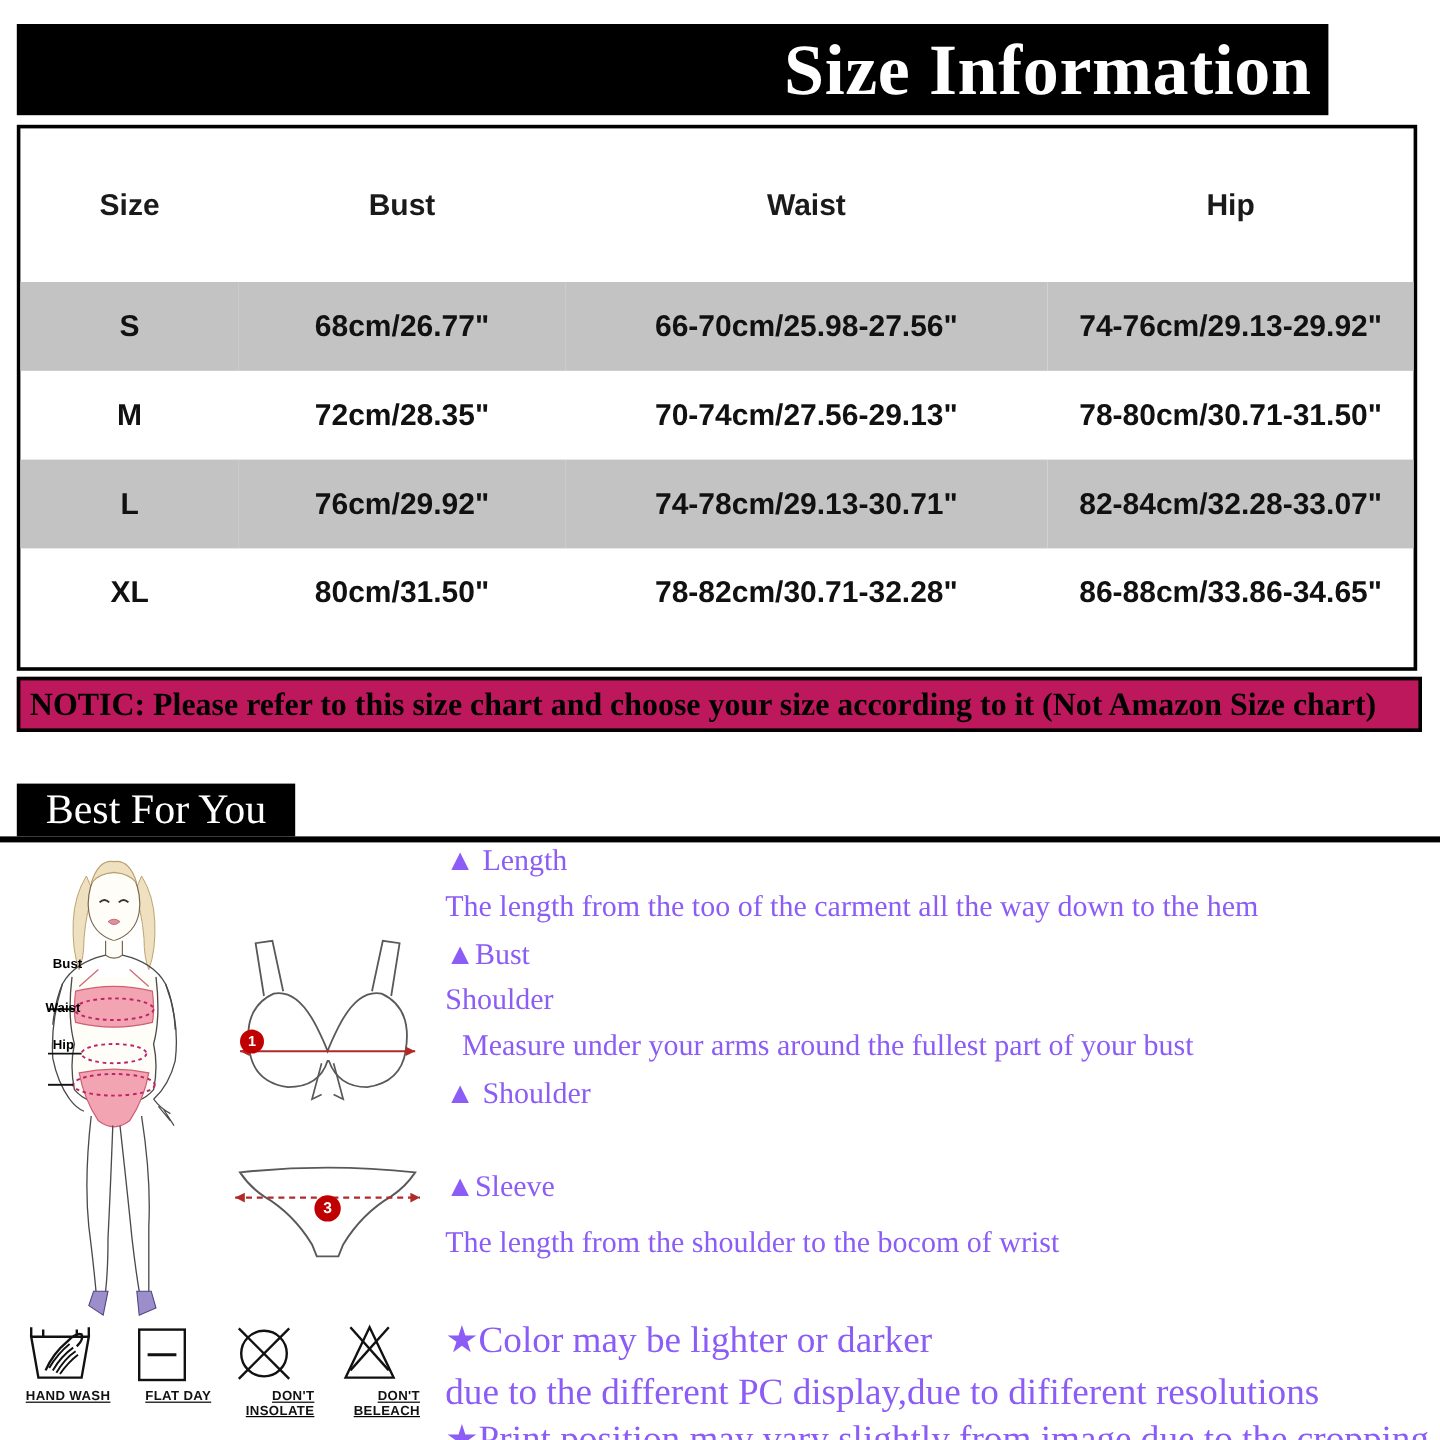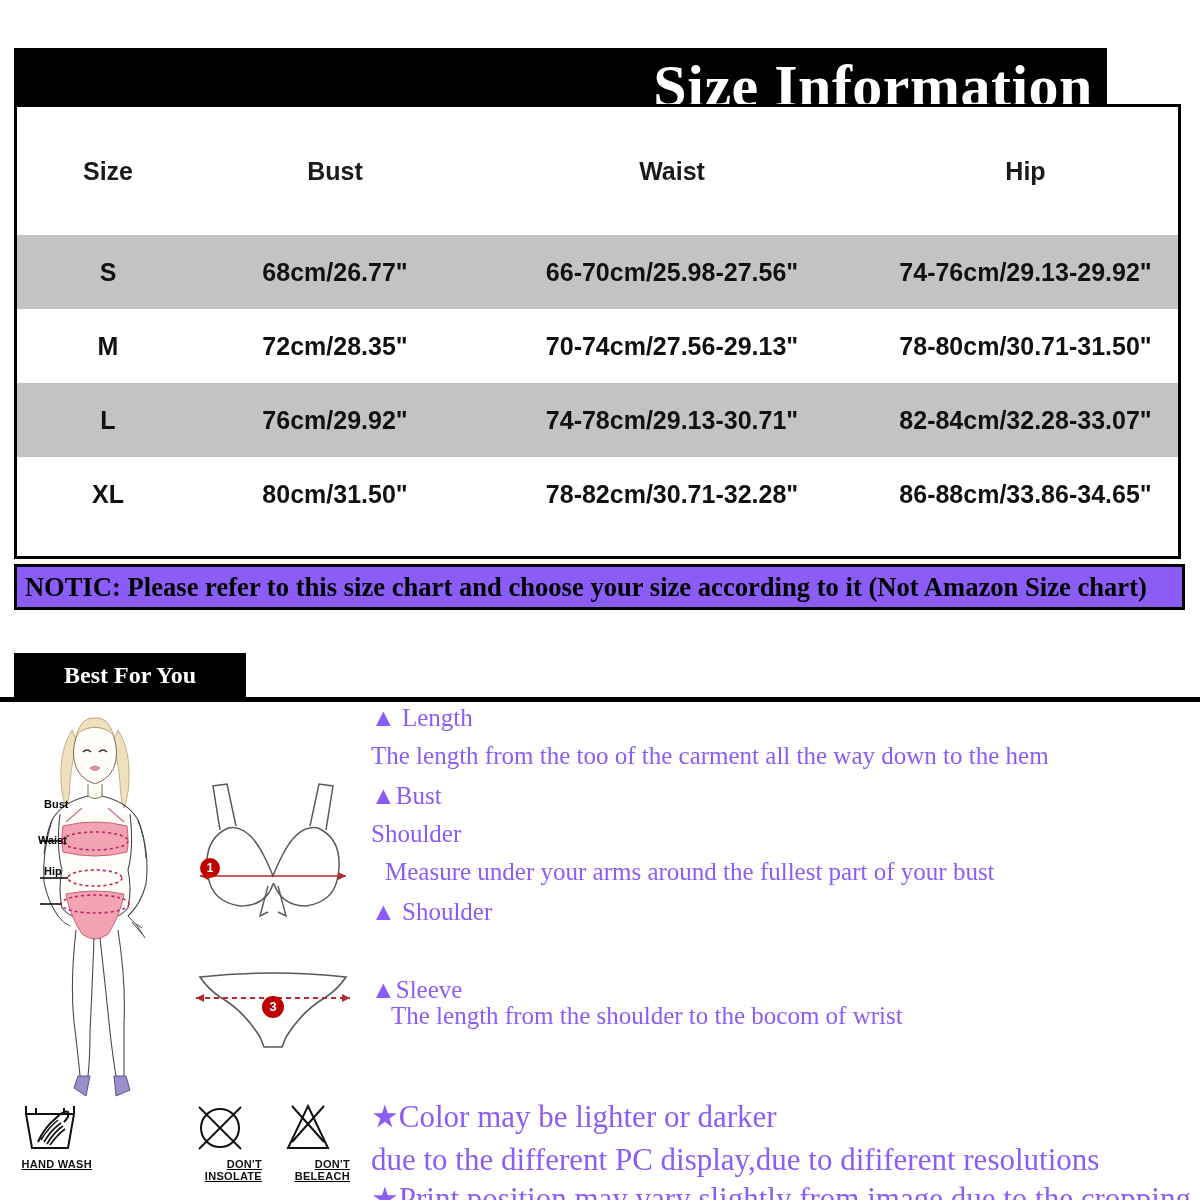--- a/index.html
+++ b/index.html
@@ -19,21 +19,20 @@
   .size-header {
     position: absolute;
     left: 14px;
     top: 20px;
     width: 1093px;
     height: 76px;
     background: #000000;
     display: flex;
     align-items: center;
     justify-content: flex-end;
-    margin-top: 28px;
   }
   .size-header-title {
     color: #ffffff;
     font-family: "Liberation Serif", serif;
     font-weight: bold;
     font-size: 60px;
     line-height: 60px;
     letter-spacing: 0.5px;
     padding-right: 14px;
     white-space: nowrap;
@@ -90,21 +89,21 @@
 
   
   .notic-bar {
     position: absolute;
     left: 14px;
     top: 564px;
     width: 1171px;
     height: 46px;
     border: 3px solid #000000;
     box-sizing: border-box;
-    background: #8b5cf6;
+    background: #be185d;
     display: flex;
     align-items: center;
   }
   .notic-text {
     font-family: "Liberation Serif", serif;
     font-weight: bold;
     font-size: 27px;
     color: #000000;
     white-space: nowrap;
     padding-left: 8px;
@@ -120,22 +119,22 @@
     width: 232px;
     height: 44px;
     background: #000000;
     display: flex;
     align-items: center;
     justify-content: center;
   }
   .bfy-text {
     color: #ffffff;
     font-family: "Liberation Serif", serif;
-    font-weight: bold;
-    font-size: 24px;
+    font-weight: normal;
+    font-size: 35px;
     white-space: nowrap;
   }
   .bfy-rule {
     position: absolute;
     left: 0px;
     top: 697px;
     width: 1200px;
     height: 5px;
     background: #000000;
   }
@@ -211,21 +210,21 @@
   .info-line.big  { font-size: 31px; }
 
   .l0 { top: 2px; }
   .l1 { top: 40px; }
   .l2 { top: 80px; }
   .l3 { top: 118px; }
   .l4 { top: 156px; margin-left: 14px; }
   .l5 { top: 196px; }
   .l6 { top: 234px; }
   .l7 { top: 274px; }
-  .l8 { top: 300px; margin-left: 20px; }
+  .l8 { top: 320px; }
   .l10 { top: 396px; }
   .l11 { top: 440px; }
 </style>
 </head>
 <body>
 
 <div class="size-header">
   <div class="size-header-title">Size Information</div>
 </div>
 
@@ -360,20 +359,27 @@
     <div class="care-item care-1">
       <svg class="glyph" width="84" height="58" viewBox="0 0 84 58">
         <path d="M18 16 L66 16 L60 50 L24 50 Z" fill="none" stroke="#111" stroke-width="2"></path>
         <path d="M18 16 L18 8 M28 16 L28 10 M56 16 L56 10 M66 16 L66 8" stroke="#111" stroke-width="2"></path>
         <path d="M30 44 Q36 30 48 20 Q56 12 60 14 Q62 18 56 24" fill="none" stroke="#111" stroke-width="2"></path>
         <path d="M33 42 Q40 30 50 22 M36 44 Q43 32 53 25 M39 46 Q46 34 55 28 M42 47 Q49 37 57 31" stroke="#111" stroke-width="1.6" fill="none"></path>
       </svg>
       <span class="cap">HAND WASH</span>
     </div>
 
+    <div class="care-item care-2">
+      <svg class="glyph" width="84" height="58" viewBox="0 0 84 58">
+        <rect x="24" y="10" width="38" height="42" fill="none" stroke="#111" stroke-width="2"></rect>
+        <line x1="31" y1="31" x2="55" y2="31" stroke="#111" stroke-width="2.4"></line>
+      </svg>
+      <span class="cap">FLAT DAY</span>
+    </div>
 
     <div class="care-item care-4">
       <svg class="glyph" width="84" height="58" viewBox="0 0 84 58">
         <path d="M42 8 L62 50 L22 50 Z" fill="none" stroke="#111" stroke-width="2"></path>
         <line x1="26" y1="8" x2="58" y2="44" stroke="#111" stroke-width="2"></line>
         <line x1="58" y1="8" x2="26" y2="44" stroke="#111" stroke-width="2"></line>
       </svg>
       <span class="cap">DON'T BELEACH</span>
     </div>
 

